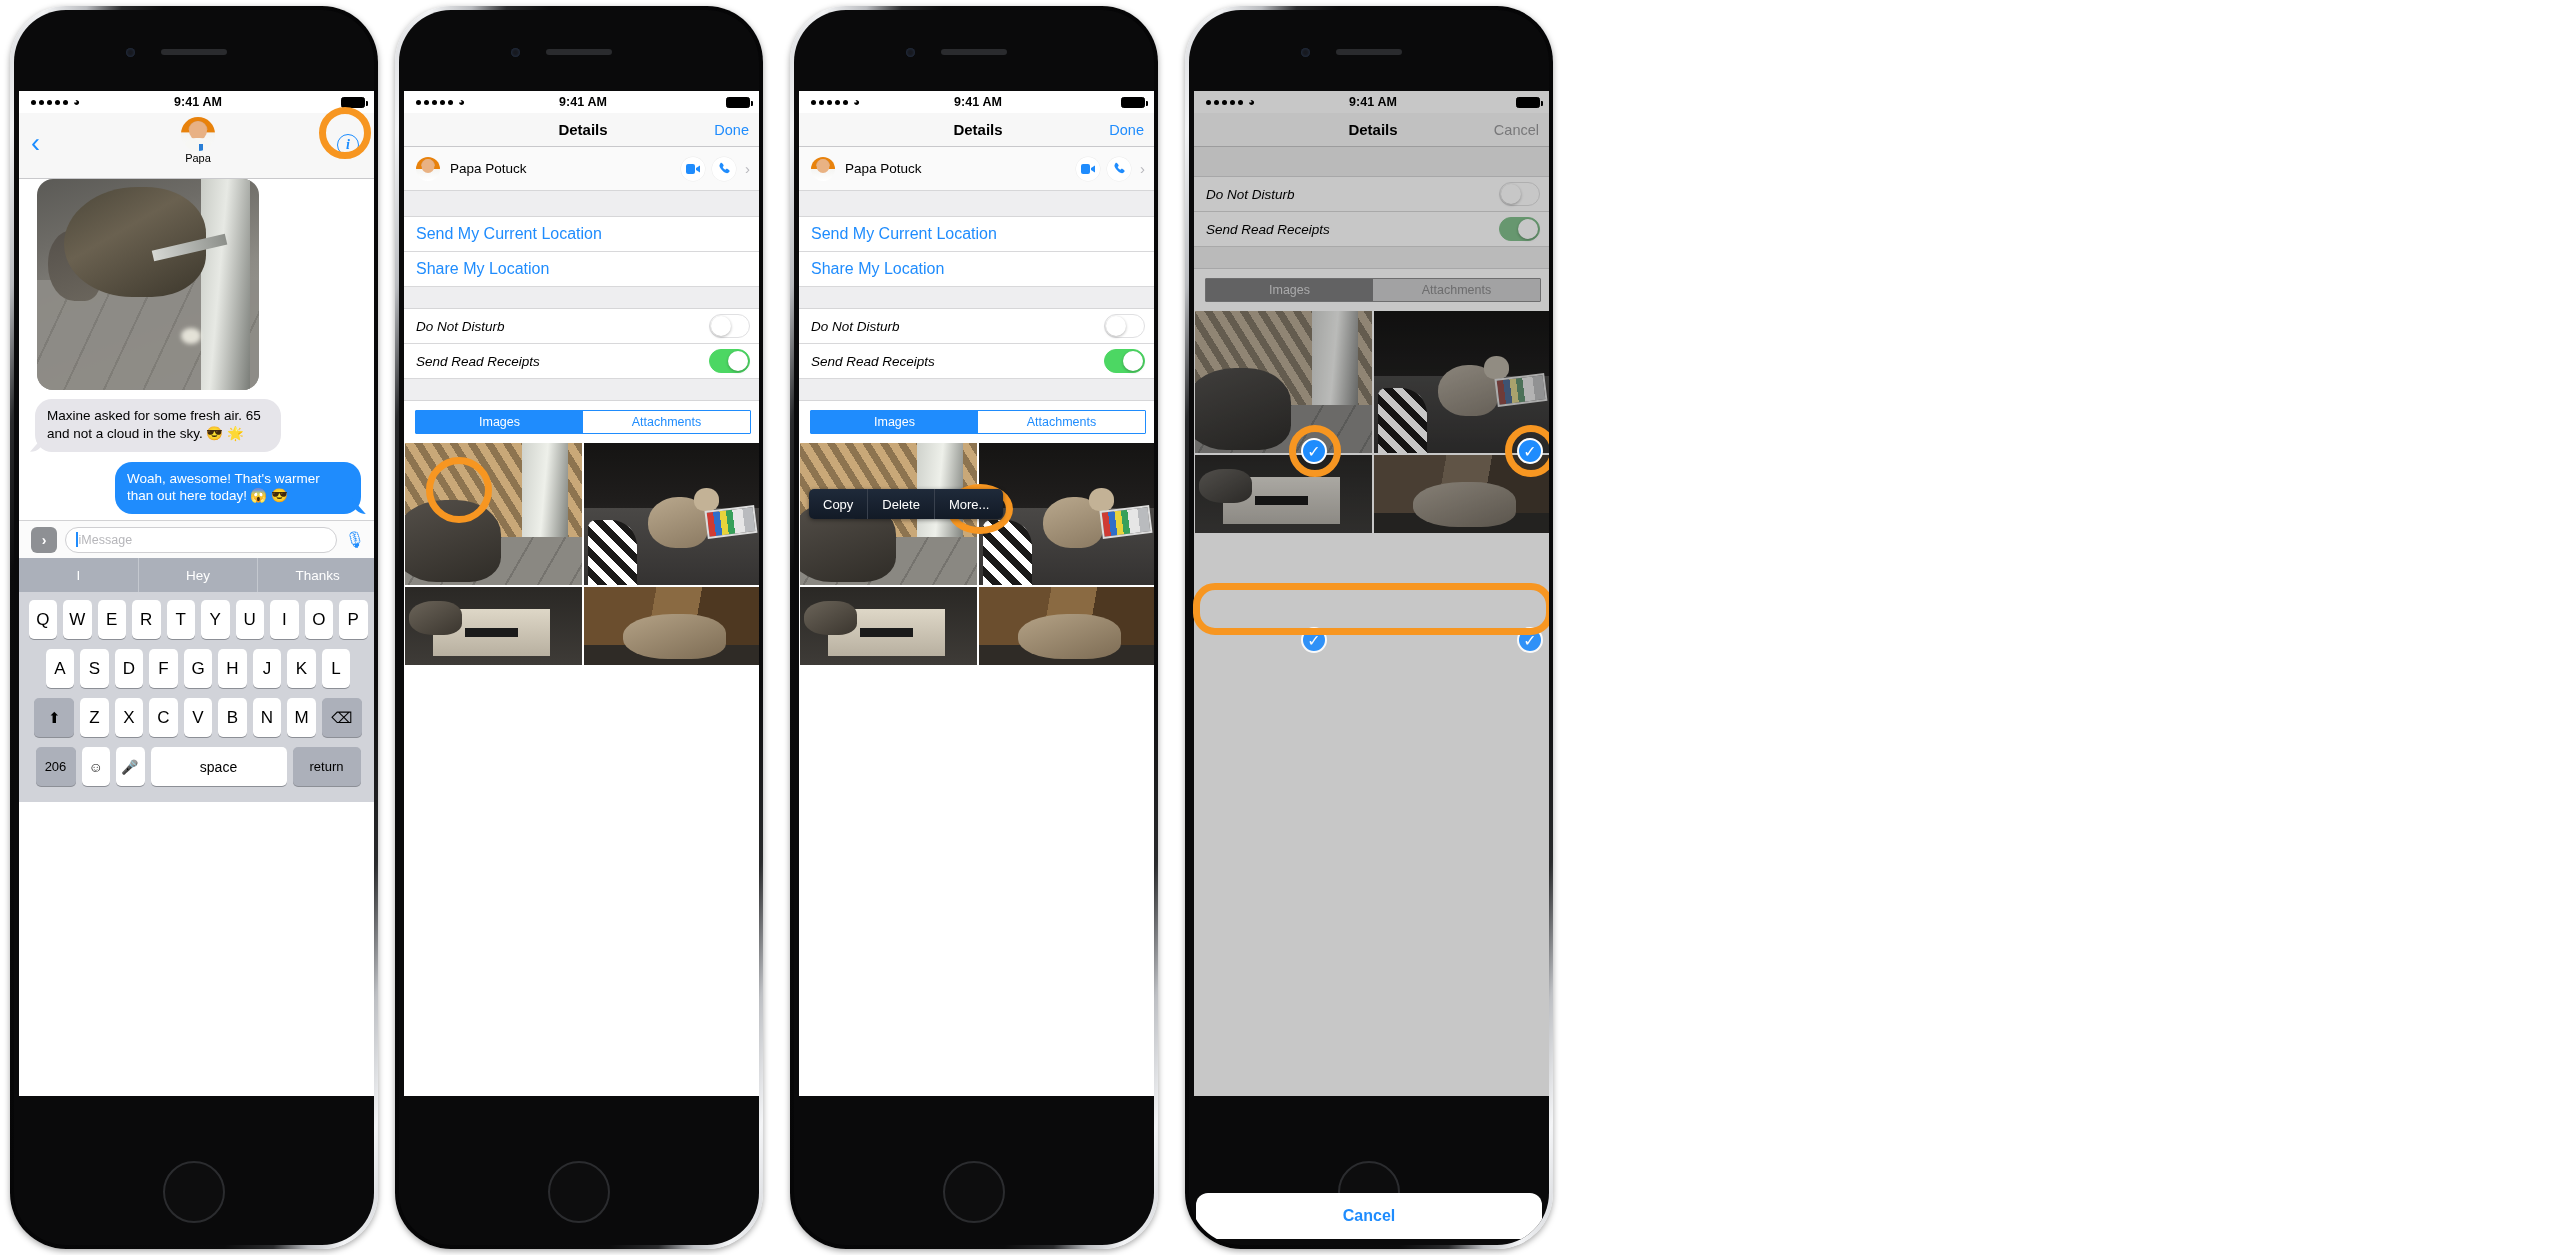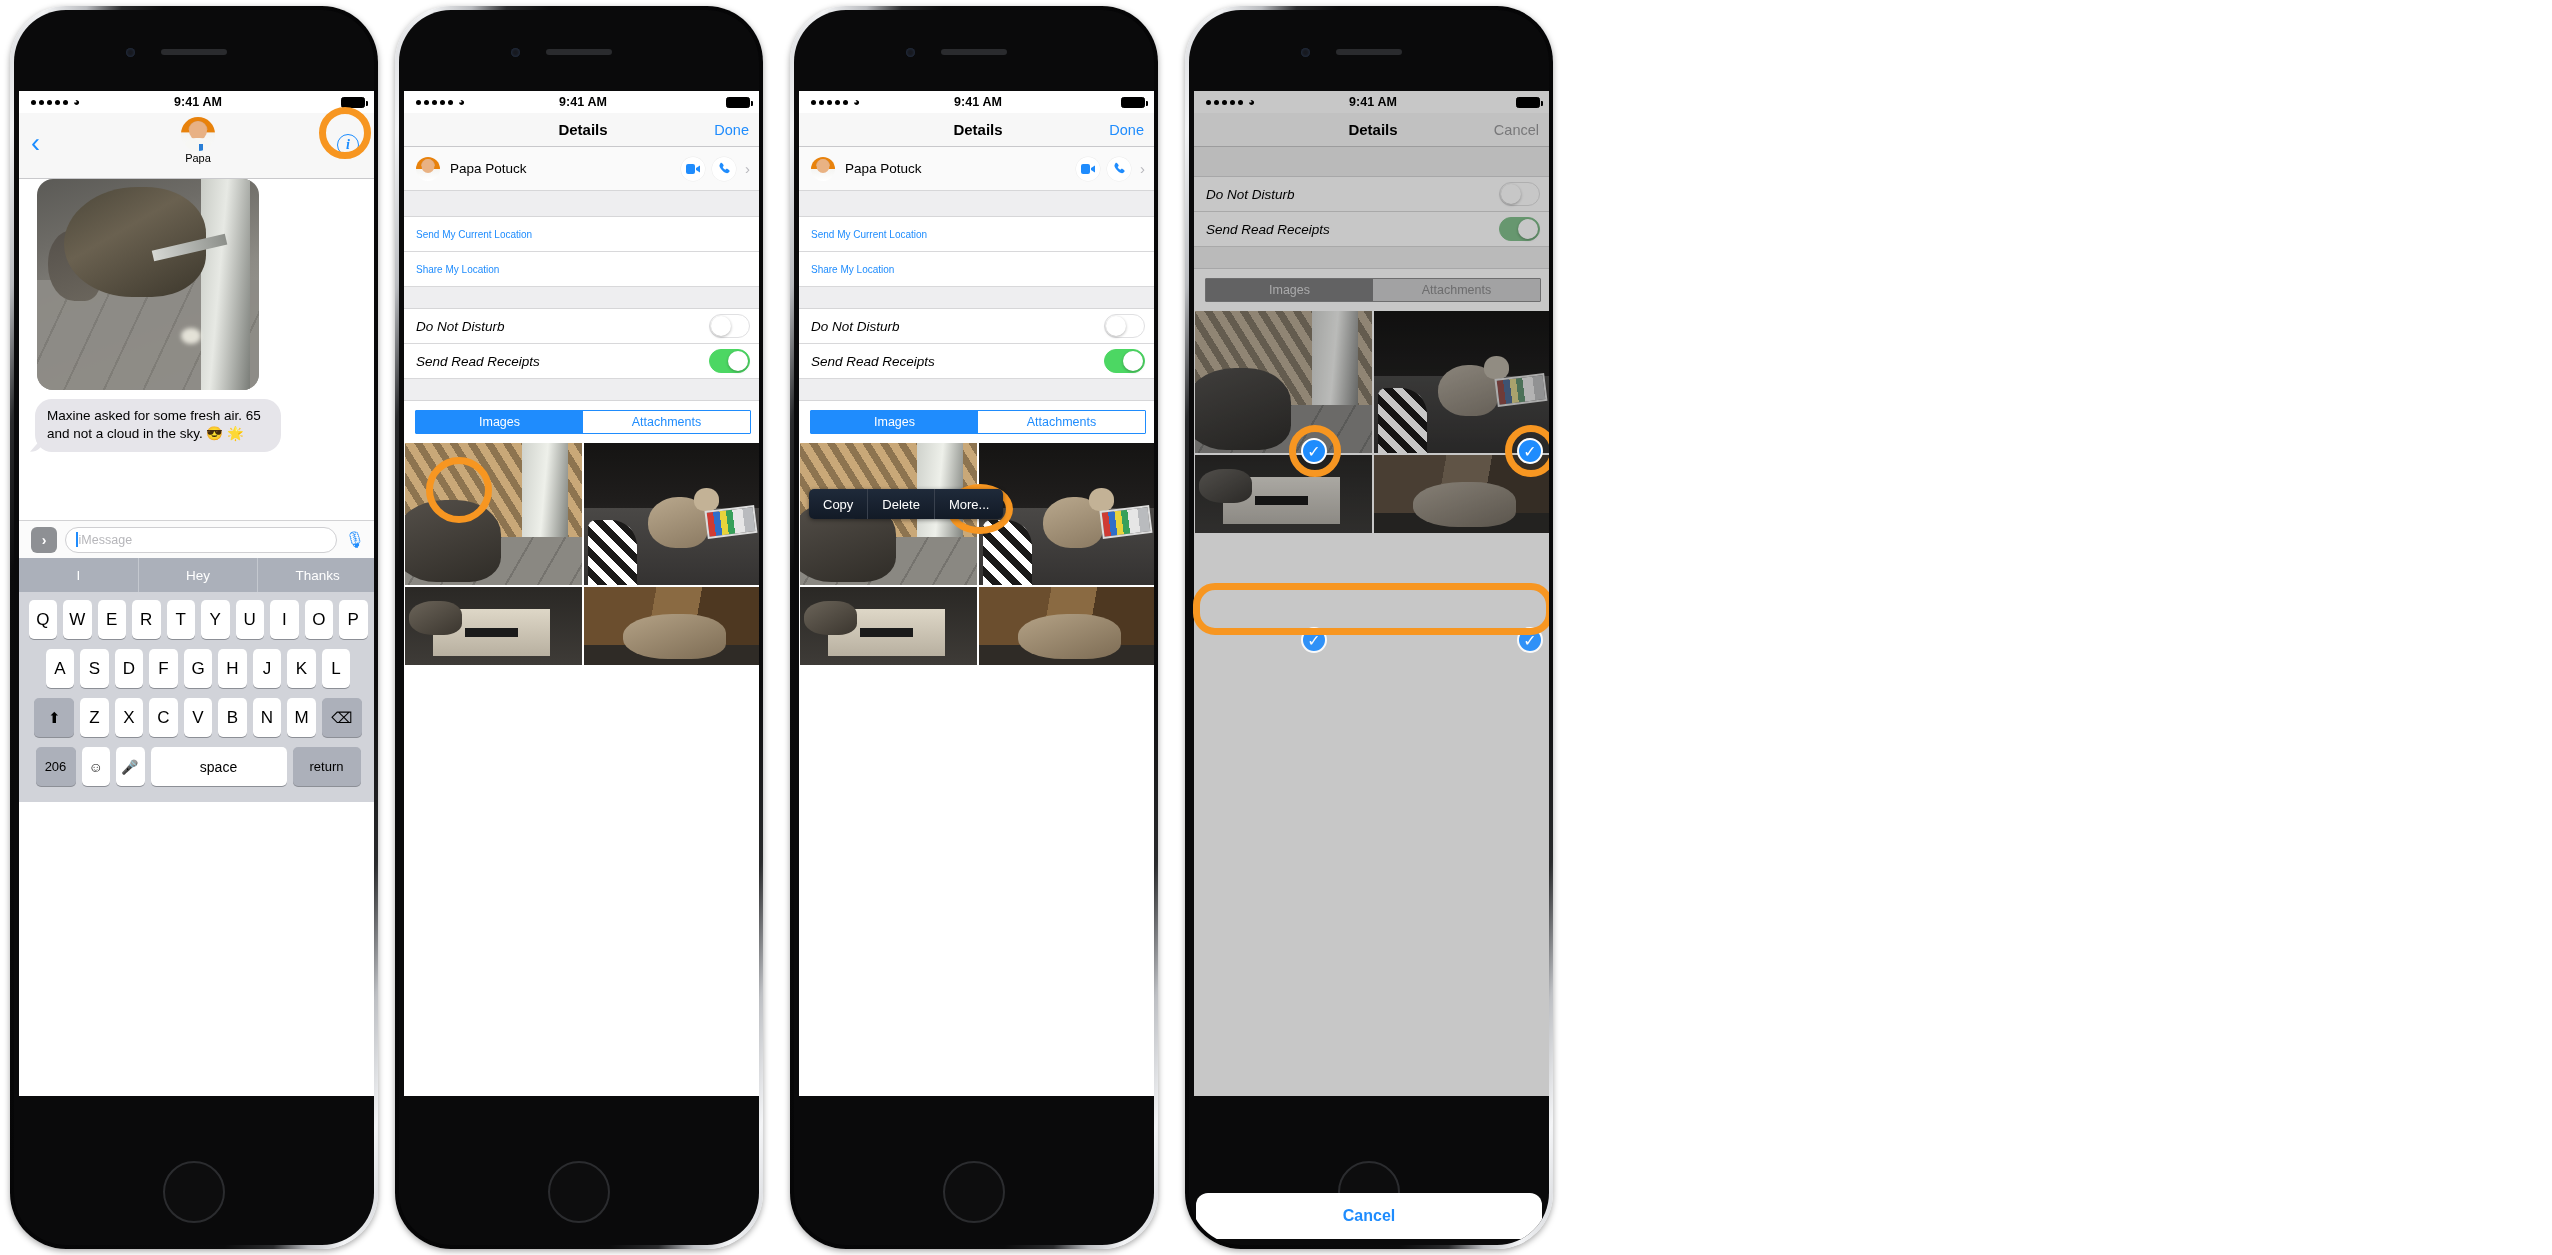--- a/index.html
+++ b/index.html
@@ -283,21 +283,21 @@
     width:24px;height:24px;border-radius:50%;background:#fff;
     display:flex;align-items:center;justify-content:center;
     box-shadow:0 0 0 .5px rgba(0,0,0,.06);
   }
   .chev{ color:#b8b8bd; font-size:15px; margin-left:2px;}
 
   .gap{ height:26px; background:#eeeef0; border-bottom:.5px solid #d6d6d8;}
   .gap.sm{ height:22px; }
   .link-row{
     height:35px; display:flex; align-items:center; padding:0 12px;
-    font-size:10px; color:#1f8cfd; background:#fff;
+    font-size:16px; color:#1f8cfd; background:#fff;
     border-bottom:.5px solid #d8d8da;
   }
   .sw-row{
     height:35px; display:flex; align-items:center; padding:0 12px;
     font-size:13.5px; color:#000; background:#fff;
     border-bottom:.5px solid #d8d8da;
     font-style:italic;
   }
   .switch{
     margin-left:auto; width:41px;height:24px;border-radius:13px;
@@ -458,20 +458,21 @@
         <div class="thread">
           <div class="photo-msg">
             <div class="floor"></div>
               <div class="door"></div>
               <div class="cat2"></div>
             <div class="cat"></div>
               <div class="rail"></div>
               <div class="glint"></div>
           </div>
           <div class="bubble incoming">Maxine asked for some fresh air. 65 and not a cloud in the sky. 😎 🌟</div>
+          <div class="bubble outgoing">Woah, awesome! That's warmer than out here today! 😱 😎</div>
         </div>
 
         <div class="input-bar">
           <div class="camera-btn">›</div>
           <div class="imsg-field">
             <span class="caret"></span>
               <span>iMessage</span>
           </div>
           <div class="mic-btn">🎙</div>
         </div>

